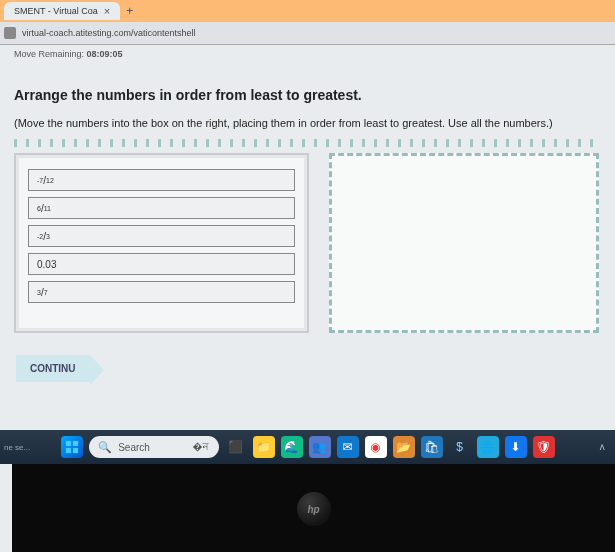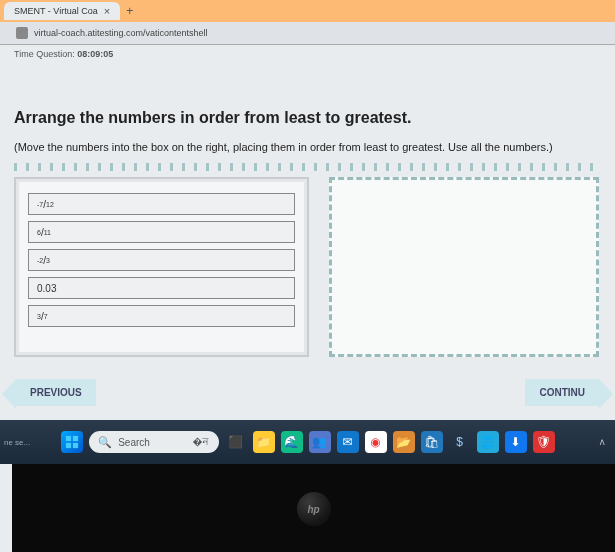--- a/index.html
+++ b/index.html
@@ -3,52 +3,52 @@
 <meta charset="utf-8">
 <style>
 * { margin: 0; padding: 0; box-sizing: border-box; font-family: Arial, sans-serif; }
 body { width: 615px; height: 552px; background: #e8ecef; overflow: hidden; position: relative; }
 
 .browser-chrome { background: #d0d4d8; border-bottom: 1px solid #aaa; }
 .tab-bar { height: 22px; display: flex; align-items: center; padding-left: 4px; background: #fdba74; }
 .tab { background: #e8ecef; border-radius: 6px 6px 0 0; padding: 3px 10px; font-size: 9px; color: #333; display: flex; align-items: center; gap: 6px; }
 .tab-close { font-size: 11px; color: #555; }
 .new-tab { margin-left: 6px; color: #555; font-size: 12px; }
-.addr-bar { height: 22px; display: flex; align-items: center; padding: 2px 16px; background: #dfe3e7; }
+.addr-bar { height: 22px; display: flex; align-items: center; padding: 2px 4px; background: #dfe3e7; }
 .addr-icon { width: 12px; height: 12px; background: #888; border-radius: 2px; margin-right: 6px; }
 .addr-text { font-size: 9px; color: #444; flex: 1; }
 
 .content { padding: 6px 14px 0 14px; position: relative; }
 .top-row { display: flex; justify-content: space-between; align-items: flex-start; }
 .question-num { font-size: 15px; font-weight: bold; color: #4a4a4a; text-shadow: 0 1px 0 #fff; }
 .time-rem { font-size: 9px; color: #555; margin-top: -2px; }
 .time-rem b { font-weight: bold; }
 .flag-btn { margin-top: 14px; margin-left: auto; display: flex; align-items: center; gap: 4px; border: 1px solid #999; background: #fff; padding: 3px 5px; font-size: 10px; color: #333; }
 .flag-icon { width: 12px; height: 12px; display: inline-block; }
 .flag-icon svg { width: 12px; height: 12px; }
 
-.prompt1 { font-size: 16px; font-weight: bold; color: #222; margin-top: 50px; }
+.prompt1 { font-size: 14px; font-weight: bold; color: #222; margin-top: 28px; }
 .prompt2 { font-size: 11px; font-weight: normal; color: #222; margin-top: 14px; }
 
 .dots { margin-top: 10px; height: 8px; background: repeating-linear-gradient(90deg, #7aa 0 3px, transparent 3px 12px); opacity: .6; }
 
 .panels { display: flex; gap: 20px; margin-top: 6px; }
 .panel { background: #f4f6f8; border: 2px solid #c8ccd0; padding: 14px 12px 22px 12px; width: 295px; height: 180px; box-shadow: inset 0 0 0 3px #e4e6e8; }
 .panel-right { width: 270px; border: 3px dashed #9bb; background: #f8faf9; height: 180px; }
 .num-box { border: 1px solid #888; background: #eef0f2; height: 22px; margin-bottom: 6px; padding: 3px 8px; font-size: 10px; color: #333; display: flex; align-items: center; cursor: move; }
 .num-box sup { font-size: 7px; vertical-align: super; }
 .num-box sub { font-size: 7px; vertical-align: sub; }
 
 .nav-row { display: flex; justify-content: space-between; margin-top: 22px; padding: 0 2px; }
 .nav-btn { background: #cfe8ee; color: #446; font-size: 10px; font-weight: bold; padding: 8px 14px; border: none; position: relative; }
 .nav-prev::before { content: ""; position: absolute; left: -14px; top: 0; border-right: 14px solid #cfe8ee; border-top: 15px solid transparent; border-bottom: 15px solid transparent; }
 .nav-next { background: #cfe8ee; }
 .nav-next::after { content: ""; position: absolute; right: -14px; top: 0; border-left: 14px solid #cfe8ee; border-top: 15px solid transparent; border-bottom: 15px solid transparent; }
 
-.taskbar { position: absolute; bottom: 88px; left: 0; right: 0; height: 44px; background: linear-gradient(#2a3a4a,#1a2a3a); display: flex; align-items: center; justify-content: center; gap: 6px; padding: 0 10px; }
+.taskbar { position: absolute; bottom: 88px; left: 0; right: 0; height: 34px; background: linear-gradient(#2a3a4a,#1a2a3a); display: flex; align-items: center; justify-content: center; gap: 6px; padding: 0 10px; }
 .tb-left { position: absolute; left: 4px; font-size: 8px; color: #9ab; line-height: 9px; }
 .search-pill { background: #e8ecef; border-radius: 14px; height: 22px; width: 130px; display: flex; align-items: center; padding: 0 10px; gap: 6px; font-size: 10px; color: #555; }
 .search-pill .mag { font-size: 11px; }
 .tb-icon { width: 22px; height: 22px; border-radius: 4px; display: flex; align-items: center; justify-content: center; font-size: 12px; color: #fff; }
 .tb-caret { position: absolute; right: 10px; color: #ccc; font-size: 10px; }
 
 .laptop-bezel { position: absolute; bottom: 0; left: 12px; right: 0; height: 88px; background: #0a0a0a; display: flex; align-items: flex-start; justify-content: center; padding-top: 28px; }
 .hp-logo { width: 34px; height: 34px; border-radius: 50%; background: radial-gradient(circle at 35% 30%, #3a3a3a, #141414 70%); display: flex; align-items: center; justify-content: center; color: #888; font-size: 10px; font-style: italic; font-weight: bold; }
 </style>
 </head>
@@ -65,21 +65,21 @@
   <div class="addr-bar">
     <span class="addr-icon"></span>
     <span class="addr-text">virtual-coach.atitesting.com/vaticontentshell</span>
   </div>
 </div>
 
 <div class="content">
   <div class="top-row">
     <div style="text-align:right">
       <div class="time-rem">
-        <span>Time Question:</span>
+        <span>Move Remaining:</span>
         <b>08:09:05</b>
       </div>
     </div>
   </div>
 
   <div class="prompt1">Arrange the numbers in order from least to greatest.</div>
   <div class="prompt2">(Move the numbers into the box on the right, placing them in order from least to greatest. Use all the numbers.)</div>
 
   <div class="dots"></div>
 
@@ -88,21 +88,20 @@
         <div class="num-box"><sup>-7</sup>/<sub>12</sub></div>
         <div class="num-box"><sup>6</sup>/<sub>11</sub></div>
         <div class="num-box"><sup>-2</sup>/<sub>3</sub></div>
         <div class="num-box">0.03</div>
         <div class="num-box"><sup>3</sup>/<sub>7</sub></div>
       </div>
     <div class="panel-right"></div>
   </div>
 
   <div class="nav-row">
-    <button class="nav-btn nav-prev">PREVIOUS</button>
     <button class="nav-btn nav-next">CONTINU</button>
   </div>
 </div>
 
 <div class="taskbar">
   <div class="tb-left">ne
 se...</div>
   <div class="tb-icon" style="background:linear-gradient(135deg,#0af,#05c)">
     <svg width="14" height="14" viewBox="0 0 16 16">
         <rect x="1" y="1" width="6" height="6" fill="#4cf"></rect>

